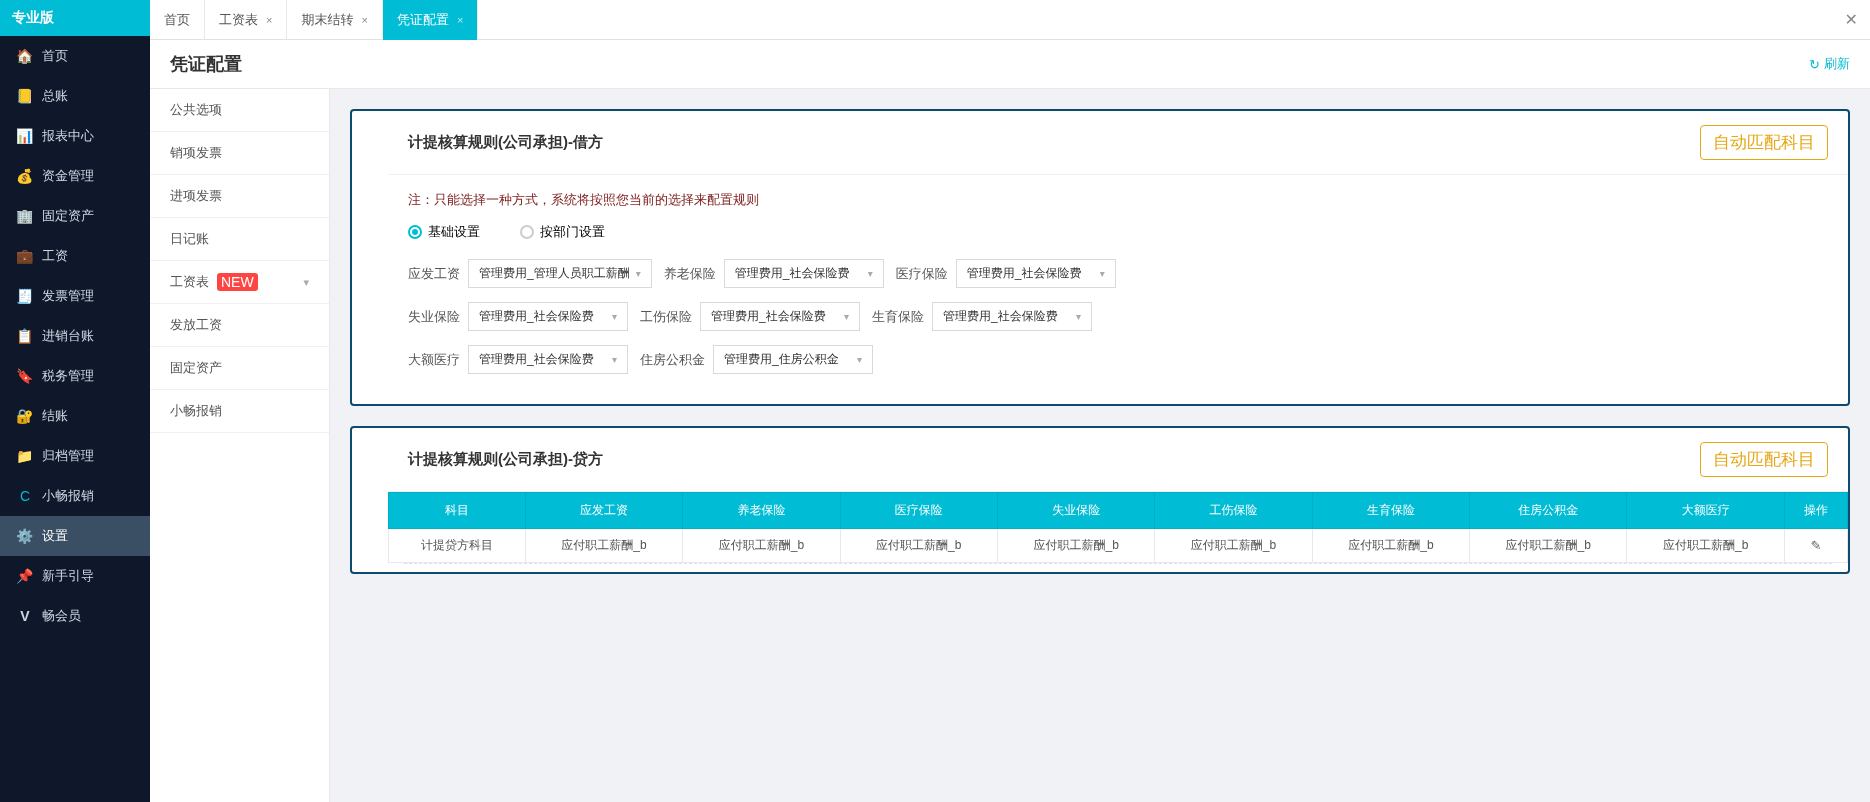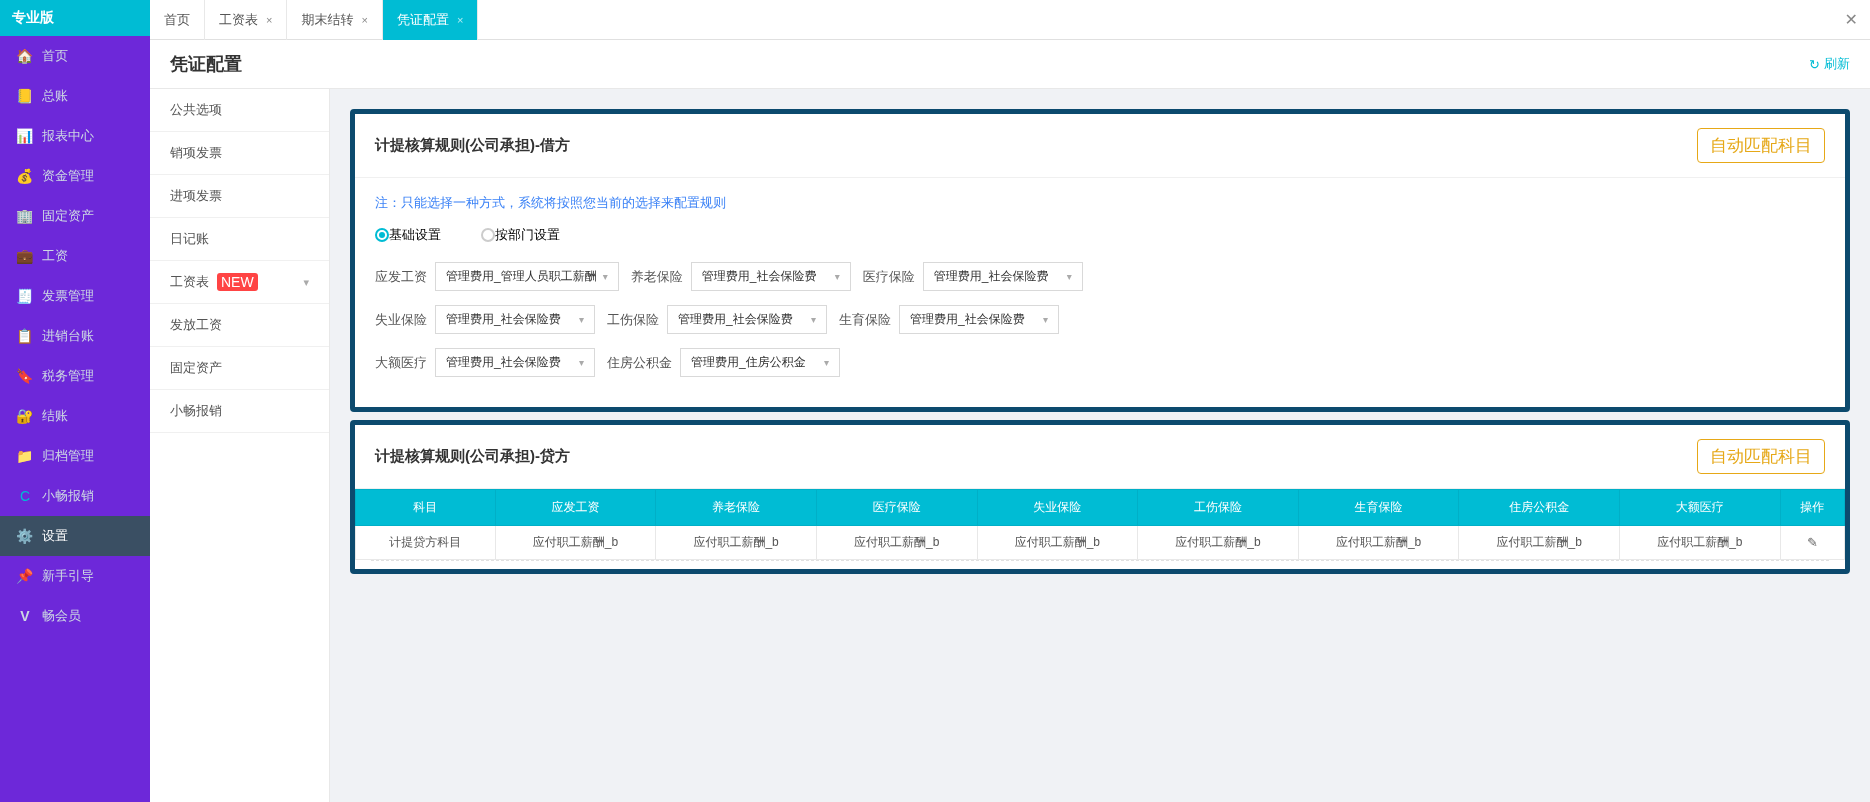--- a/index.html
+++ b/index.html
@@ -1,21 +1,21 @@
 <!DOCTYPE html>
 <html><head>
   <meta charset="utf-8">
   <style>
     * { box-sizing: border-box; margin: 0; padding: 0; }
     body { font-family: 'Microsoft YaHei', Arial, sans-serif; font-size: 13px; background: #f5f5f5; display: flex; height: 802px; overflow: hidden; }
 
     
     .sidebar {
       width: 150px;
-      background: #6d28d9;
+      background: #0f172a;
       color: #cdd8e3;
       display: flex;
       flex-direction: column;
       flex-shrink: 0;
       height: 100%;
       overflow-y: auto;
     }
     .sidebar-brand {
       background: #00bcd4;
       color: white;
@@ -148,53 +148,55 @@
     
     .right-content {
       flex: 1;
       overflow-y: auto;
       padding: 20px;
     }
 
     
     .section {
       background: white;
-      border: 5px solid #0c4a6e;
+      border: 2px solid #0c4a6e;
       border-radius: 4px;
-      margin-bottom: 8px;
+      margin-bottom: 20px;
       overflow: hidden;
+      padding-left: 36px;
     }
     .section-header {
       padding: 14px 20px;
       font-size: 15px;
       font-weight: bold;
       color: #333;
       border-bottom: 1px solid #f0f0f0;
       display: flex;
       align-items: center;
       justify-content: space-between;
     }
     .section-body { padding: 16px 20px; }
 
     .note-text {
-      color: #3b82f6;
+      color: #7f1d1d;
       font-size: 13px;
       margin-bottom: 14px;
     }
 
     
     .radio-group {
       display: flex;
       align-items: center;
       gap: 40px;
       margin-bottom: 18px;
     }
     .radio-item {
       display: flex;
       align-items: center;
+      gap: 6px;
       cursor: pointer;
     }
     .radio-circle {
       width: 14px;
       height: 14px;
       border-radius: 50%;
       border: 2px solid #00bcd4;
       display: flex;
       align-items: center;
       justify-content: center;

